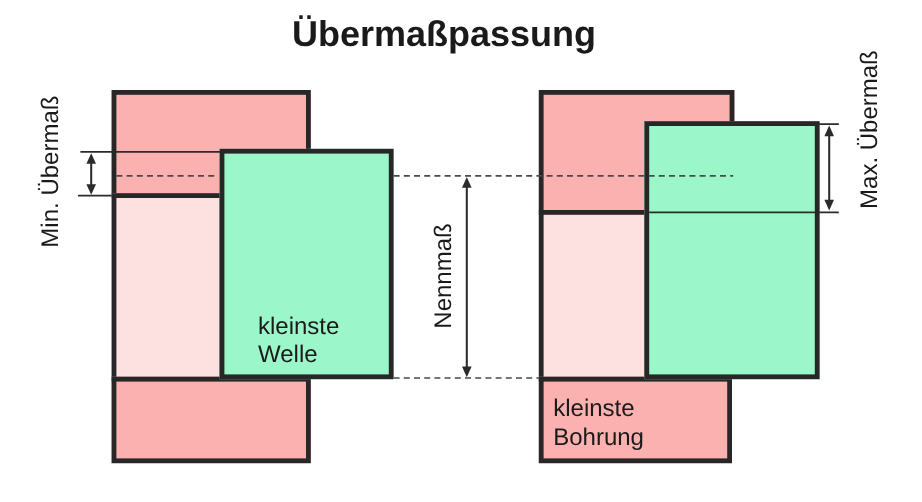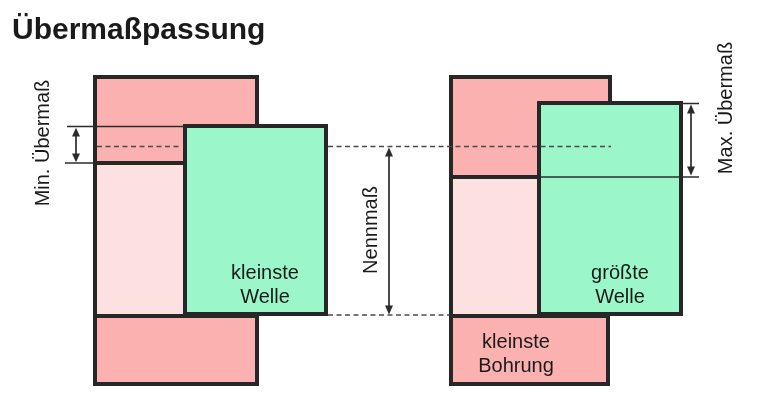--- a/index.html
+++ b/index.html
@@ -2,32 +2,31 @@
 <html style="--bore-pink: #fcb1b1; --bore-pink-light: #fde1e1; --shaft-green: #9bf7c9; --outline: #272727; --text: #1a1a1a;"><head>
 <meta charset="utf-8">
 <style>
   html,body{margin:0;padding:0;background:#ffffff;}
   .canvas{
     position:relative;width:768px;height:418px;background:#fff;overflow:hidden;
     font-family:"Liberation Sans","DejaVu Sans",sans-serif;color:var(--text,#1a1a1a);
   }
   .title{
     position:absolute;left:0;top:12px;width:740px;margin:0;
-    font-size:30px;font-weight:bold;letter-spacing:0px;
+    text-align:center;font-size:30px;font-weight:bold;letter-spacing:0px;
     color:var(--text,#1a1a1a);
-    padding-left:12px;
   }
   .rect{position:absolute;border:4px solid var(--outline,#272727);box-sizing:border-box;}
   .pink{background:var(--bore-pink,#fcb1b1);z-index:1;}
   .pink-light{background:var(--bore-pink-light,#fde1e1);z-index:1;}
   .green{background:var(--shaft-green,#9bf7c9);z-index:2;}
   .block-label{
     position:absolute;z-index:6;font-size:20px;line-height:24px;color:var(--text,#1a1a1a);
   }
-  .right-al{text-align:center;}
+  .right-al{text-align:left;}
   .vlabel{
     position:absolute;z-index:6;font-size:20px;text-align:center;white-space:nowrap;
     transform:rotate(-90deg);color:var(--text,#1a1a1a);
   }
   svg.overlay{position:absolute;left:0;top:0;z-index:5;pointer-events:none;}
   .thin{stroke:#2b2b2b;stroke-width:1.5;}
   .dash{stroke:#4a4a4a;stroke-width:1.4;stroke-dasharray:5 3.5;}
   .arrow-line{stroke:#2b2b2b;stroke-width:1.7;}
   .arrow-head{fill:#2b2b2b;stroke:none;}
 </style>
@@ -64,20 +63,19 @@
     <polygon class="arrow-head" points="389,314.4 385,305.5 393,305.5"></polygon>
 
     <line class="thin" x1="541" y1="177" x2="699" y2="177"></line>
     <line class="thin" x1="681" y1="103.5" x2="699" y2="103.5"></line>
     <line class="arrow-line" x1="691" y1="108" x2="691" y2="172"></line>
     <polygon class="arrow-head" points="691,104.6 687,113.5 695,113.5"></polygon>
     <polygon class="arrow-head" points="691,175.4 687,166.5 695,166.5"></polygon>
   </svg>
 
   <div class="block-label right-al" style="left:215px; top:260px; width:100px;">kleinste Welle</div>
-  <div class="block-label" style="left:461px; top:329px; width:110px;text-align:center;">kleinste Bohrung</div>
-  <div class="block-label right-al" style="left:570px; top:260px; width:100px;">größte Welle</div>
+  <div class="block-label" style="left:461px; top:329px; width:110px;">kleinste Bohrung</div>
 
   <div class="vlabel" style="left:-32px; top:131px; width:150px; height:24px;">Min. Übermaß</div>
   <div class="vlabel" style="left:311px; top:218px; width:120px; height:24px;">Nennmaß</div>
   <div class="vlabel" style="left:648px; top:96px; width:156px; height:24px;">Max. Übermaß</div>
 
 </div>
 
 </body></html>

